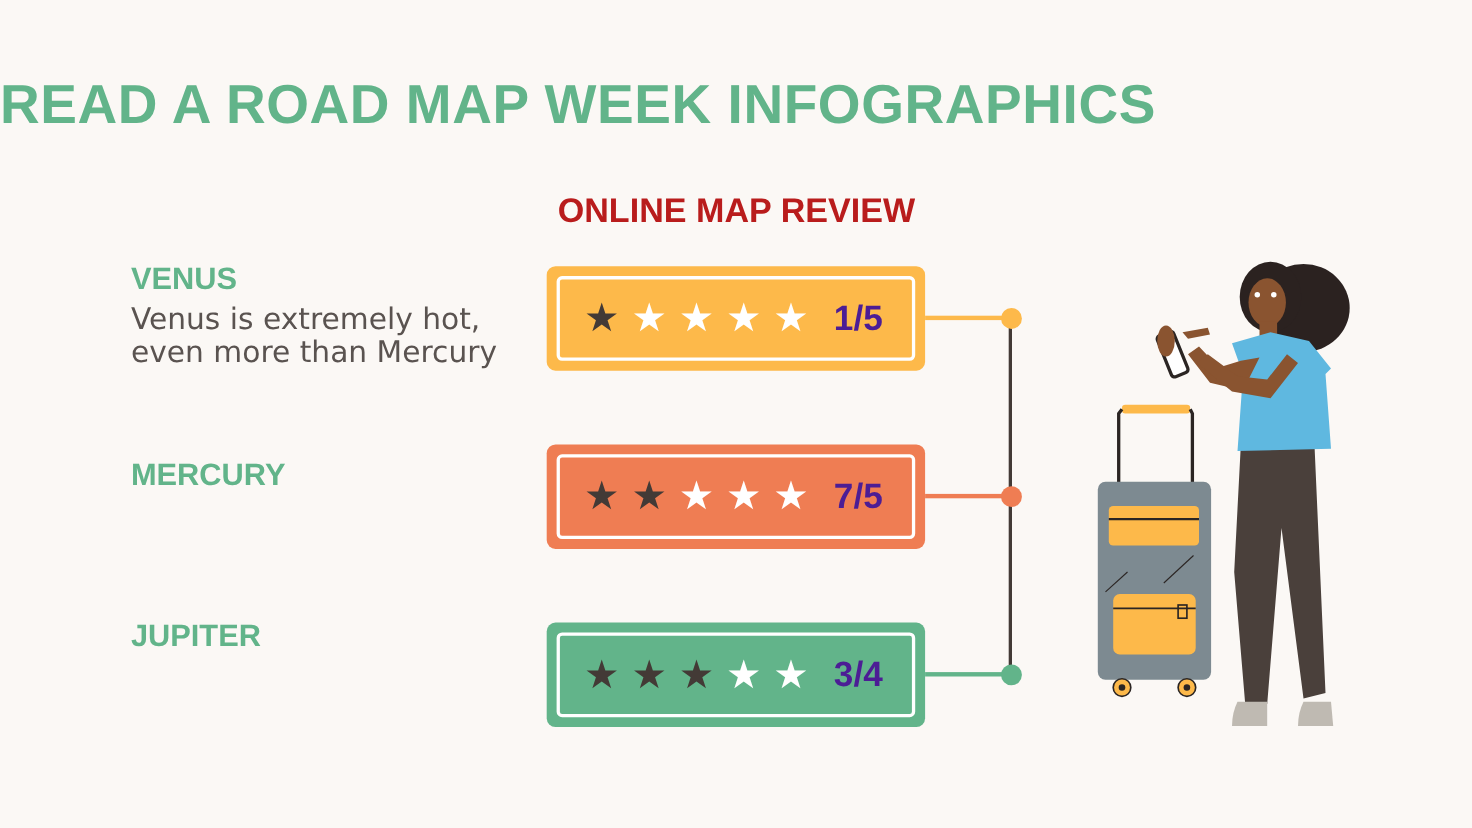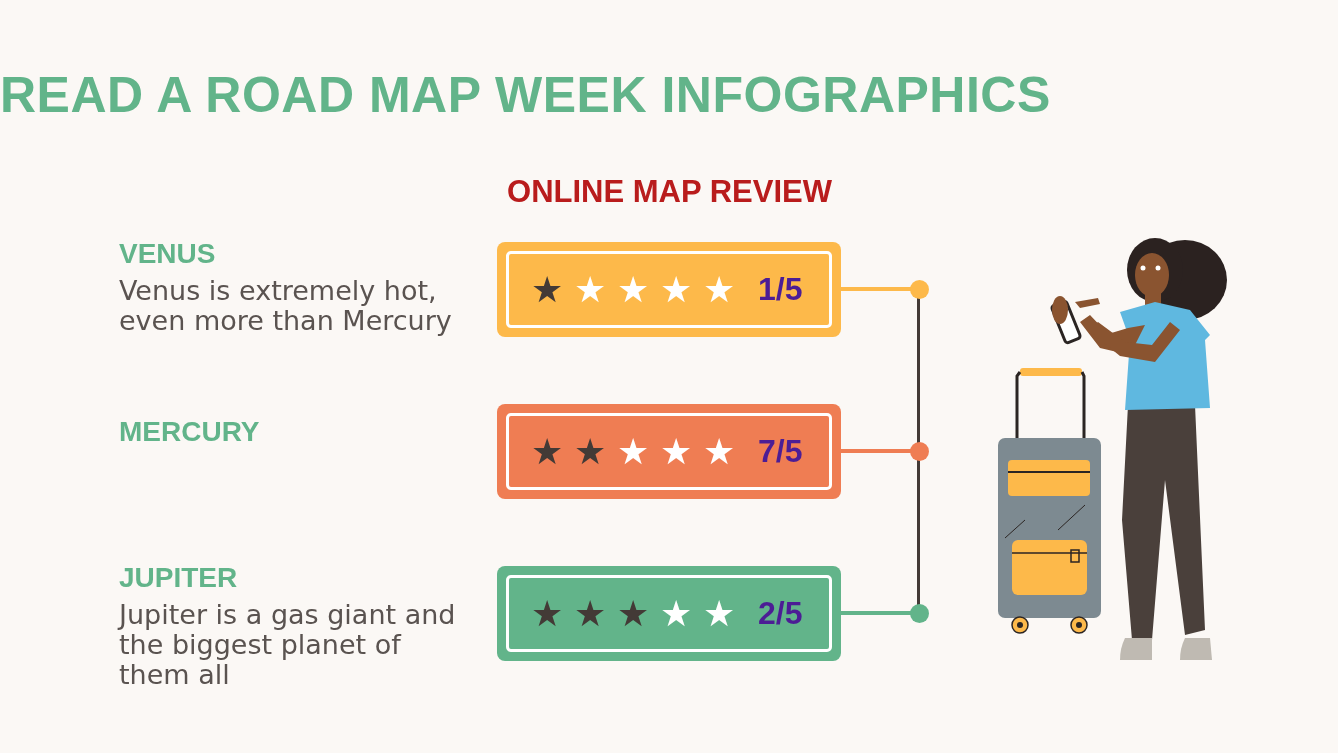--- a/index.html
+++ b/index.html
@@ -28,21 +28,20 @@
 
 <div class="item" style="top:236px;">
   <h3>VENUS</h3>
   <p>Venus is extremely hot, even more than Mercury</p>
 </div>
 <div class="item" style="top:414px;">
   <h3>MERCURY</h3>
 </div>
 <div class="item" style="top:560px;">
   <h3>JUPITER</h3>
-  <p>Jupiter is a gas giant and the biggest planet of them all</p>
 </div>
 
 <div class="card" style="top:242px;background:#fdb94a;">
   <div class="inner">
     <span class="star filled">★</span>
     <span class="star empty">★</span>
     <span class="star empty">★</span>
     <span class="star empty">★</span>
     <span class="star empty">★</span>
     <span class="score">1/5</span>
@@ -58,21 +57,21 @@
     <span class="score">7/5</span>
   </div>
 </div>
 <div class="card" style="top:566px;background:#62b48a;">
   <div class="inner">
     <span class="star filled">★</span>
     <span class="star filled">★</span>
     <span class="star filled">★</span>
     <span class="star empty">★</span>
     <span class="star empty">★</span>
-    <span class="score">2/5</span>
+    <span class="score">3/4</span>
   </div>
 </div>
 
 <div class="vline"></div>
 <div class="conn" style="top:287px;background:#fdb94a;"></div>
 <div class="dot" style="top:280px;background:#fdb94a;"></div>
 <div class="conn" style="top:449px;background:#ef7d53;"></div>
 <div class="dot" style="top:442px;background:#ef7d53;"></div>
 <div class="conn" style="top:611px;background:#62b48a;"></div>
 <div class="dot" style="top:604px;background:#62b48a;"></div>

